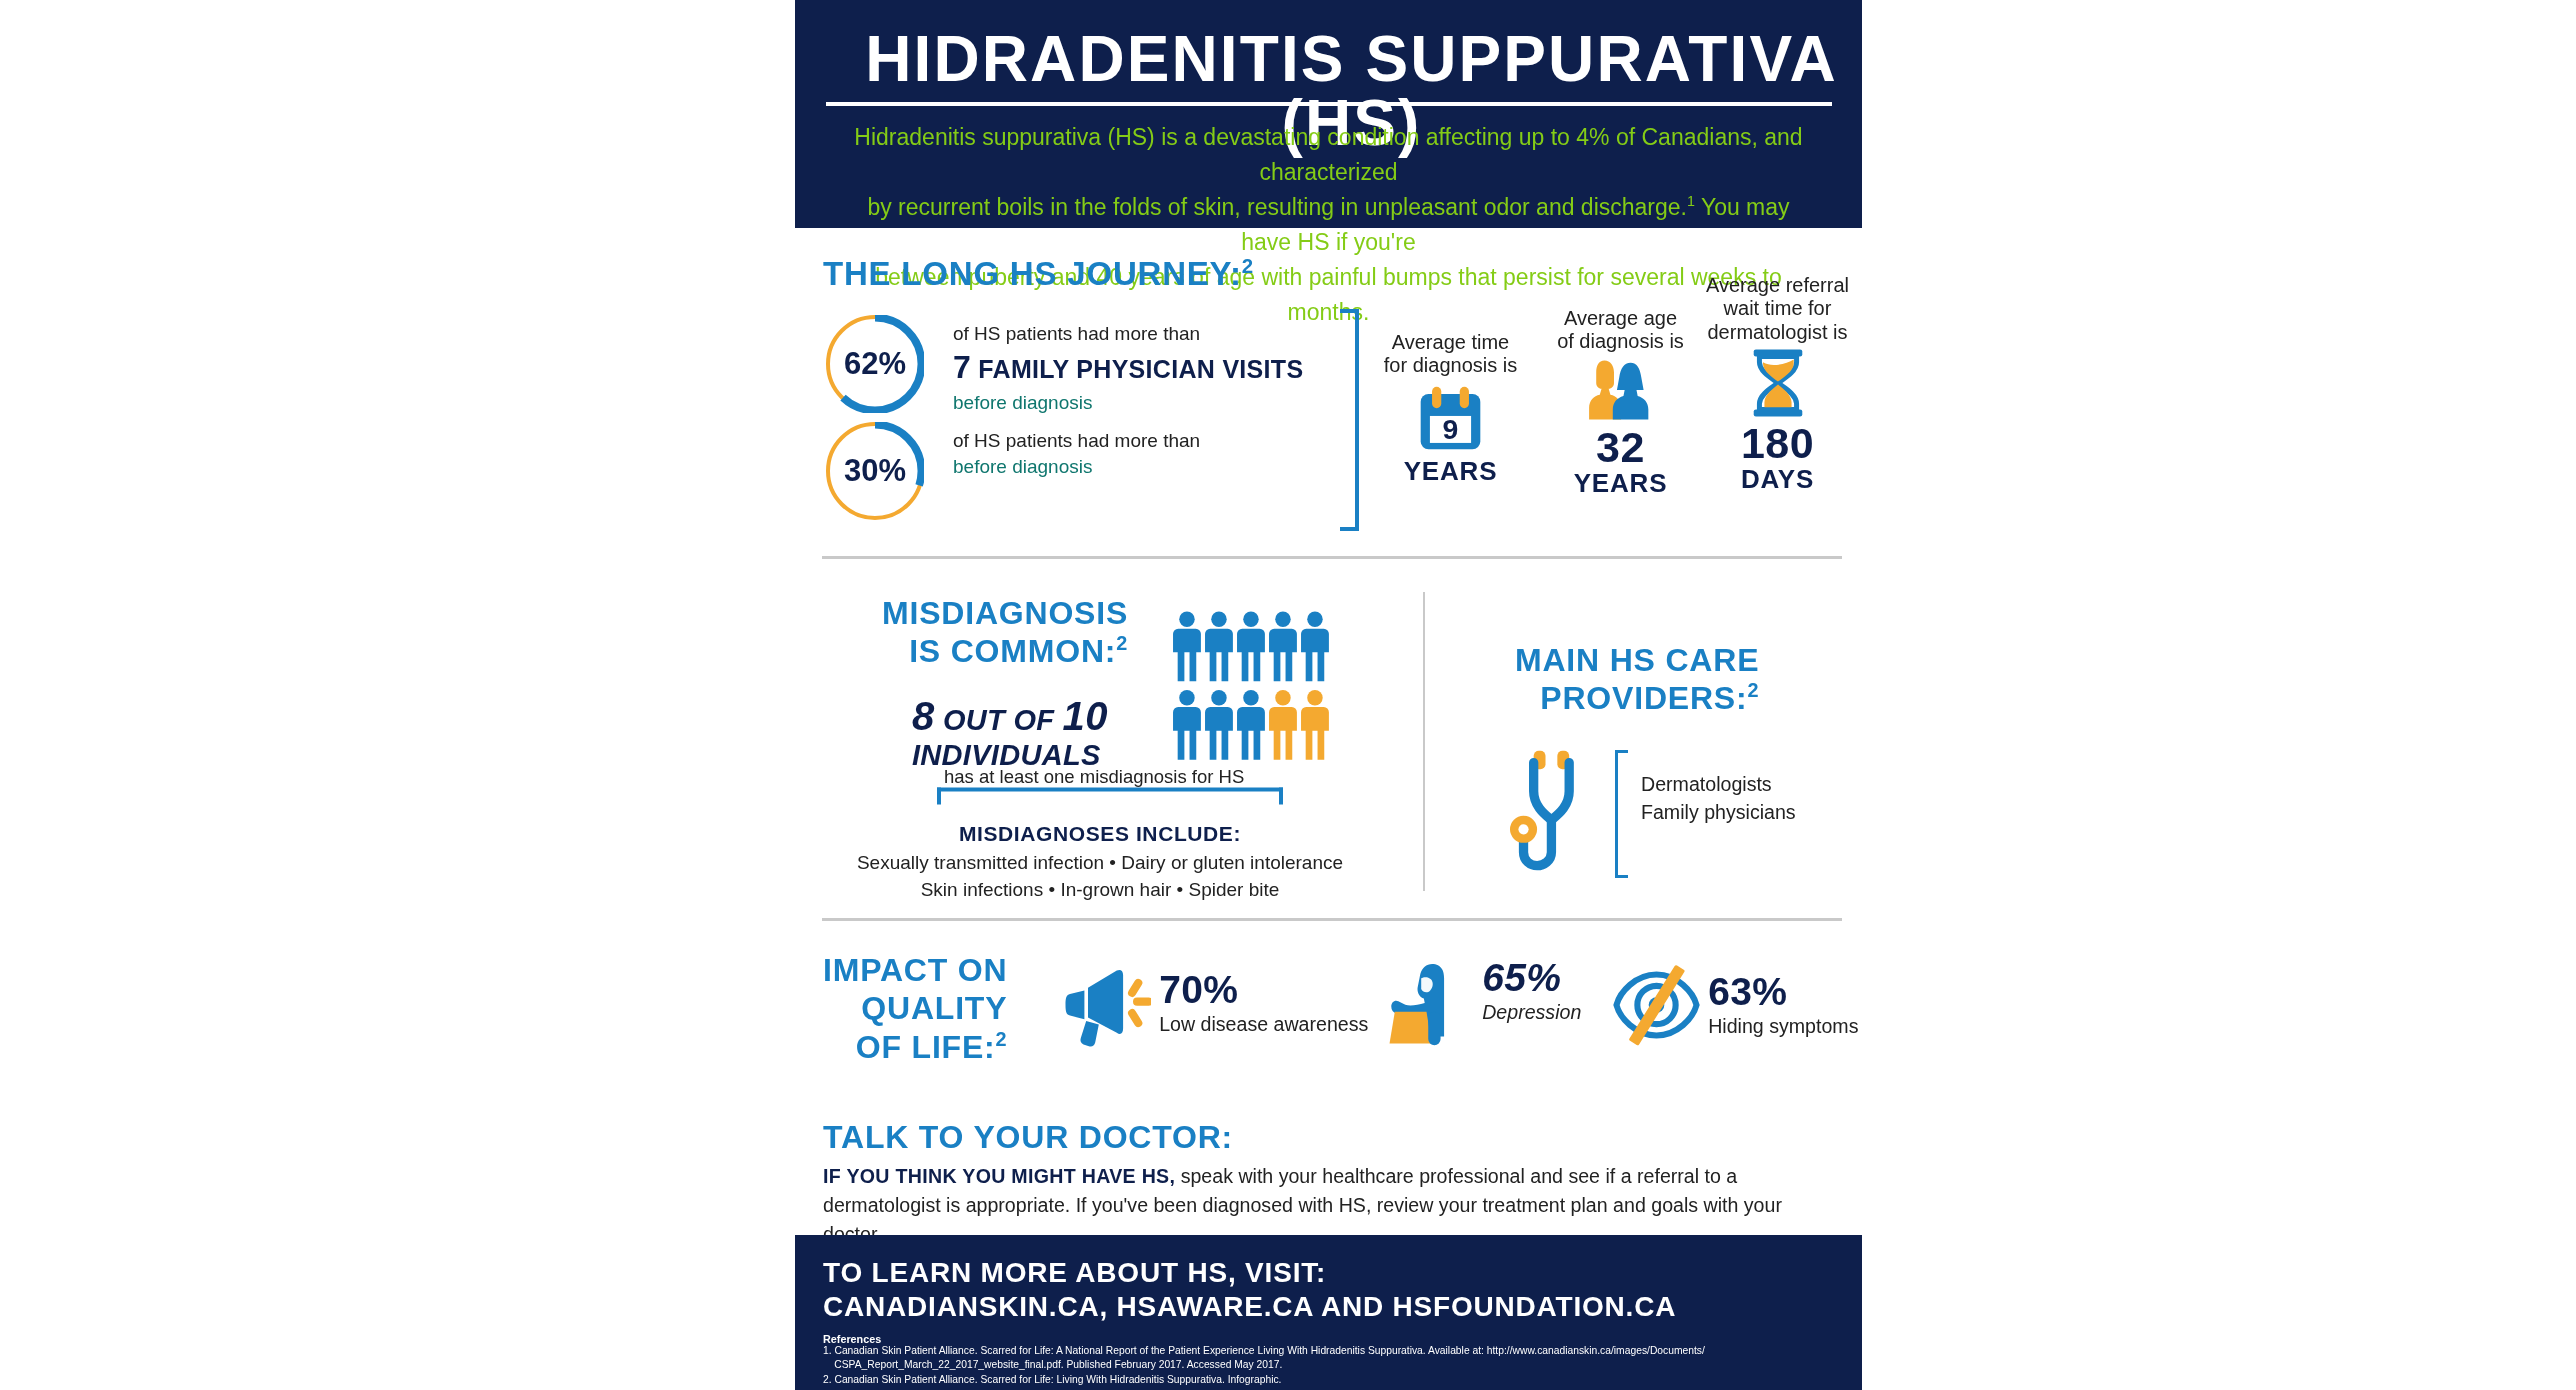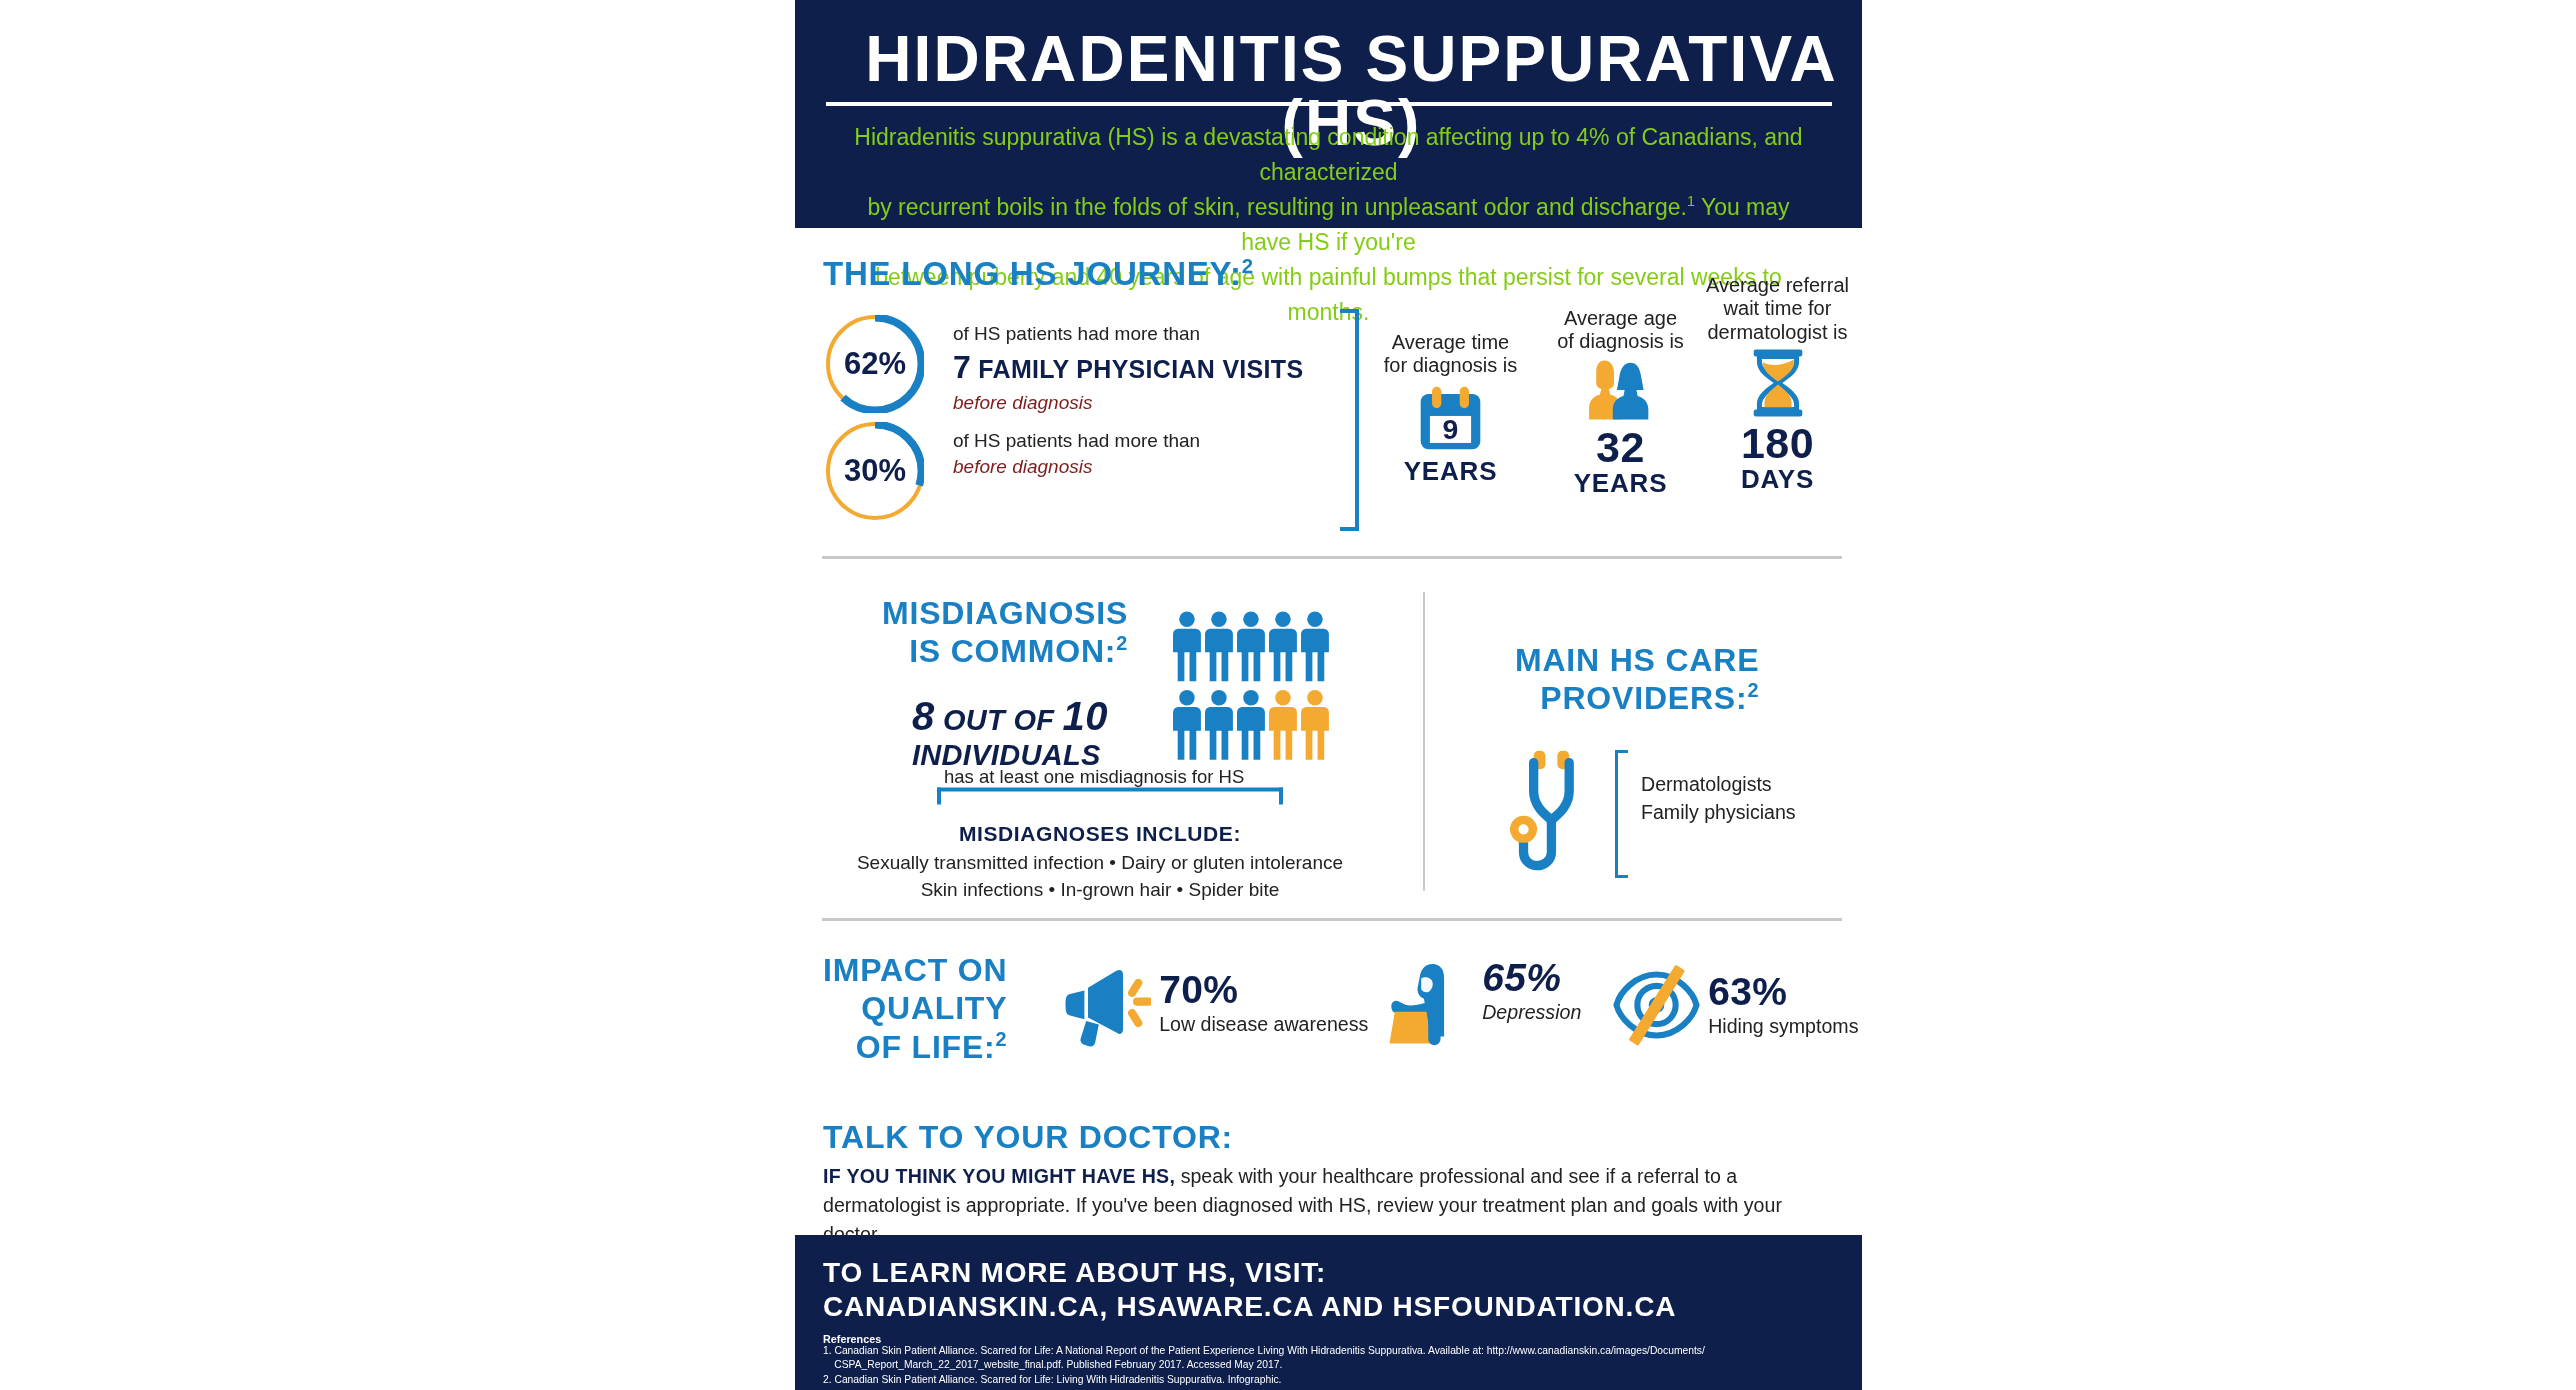--- a/index.html
+++ b/index.html
@@ -24,21 +24,21 @@
   .journey-title{position:absolute;left:823px;top:255px;font-size:33px;}
   .donut{position:absolute;width:98px;height:98px;}
   .donut .ring-bg{position:absolute;inset:0;border-radius:50%;border:4.6px solid #f4a930;box-sizing:border-box;}
   .donut svg{position:absolute;left:0;top:0;}
   .donut .pct{position:absolute;inset:0;display:flex;align-items:center;justify-content:center;
     font-size:31px;font-weight:bold;color:#0e1f4c;font-family:"Liberation Sans",sans-serif;}
   .j-row-txt{position:absolute;font-family:"Liberation Sans",sans-serif;}
   .j-lead{font-size:19px;color:#222;line-height:1.12;}
   .j-main{font-size:25px;font-weight:bold;color:#0e1f4c;line-height:1.18;letter-spacing:0.3px;white-space:nowrap;}
   .j-main .big{font-size:32px;}
-  .j-after{font-size:19px;color:#7f1d1d;line-height:1.12;font-style:italic;}
+  .j-after{font-size:19px;color:#0f766e;line-height:1.12;}
 
   .bracket-r{position:absolute;border:4.1px solid #1a80c4;border-left:none;box-sizing:border-box;}
   .stat-col{position:absolute;text-align:center;font-family:"Liberation Sans",sans-serif;}
   .stat-cap{font-size:20px;color:#222;line-height:1.17;}
   .stat-num{font-size:43px;font-weight:bold;color:#0e1f4c;line-height:1.0;letter-spacing:0.5px;}
   .stat-unit{font-size:26px;font-weight:bold;color:#0e1f4c;letter-spacing:0.8px;line-height:1.1;}
 
   
   .mis-title{position:absolute;left:882px;top:595px;font-size:32px;line-height:1.18;}
   .mis-big{position:absolute;left:912px;top:693px;font-size:29px;font-weight:bold;color:#0e1f4c;

